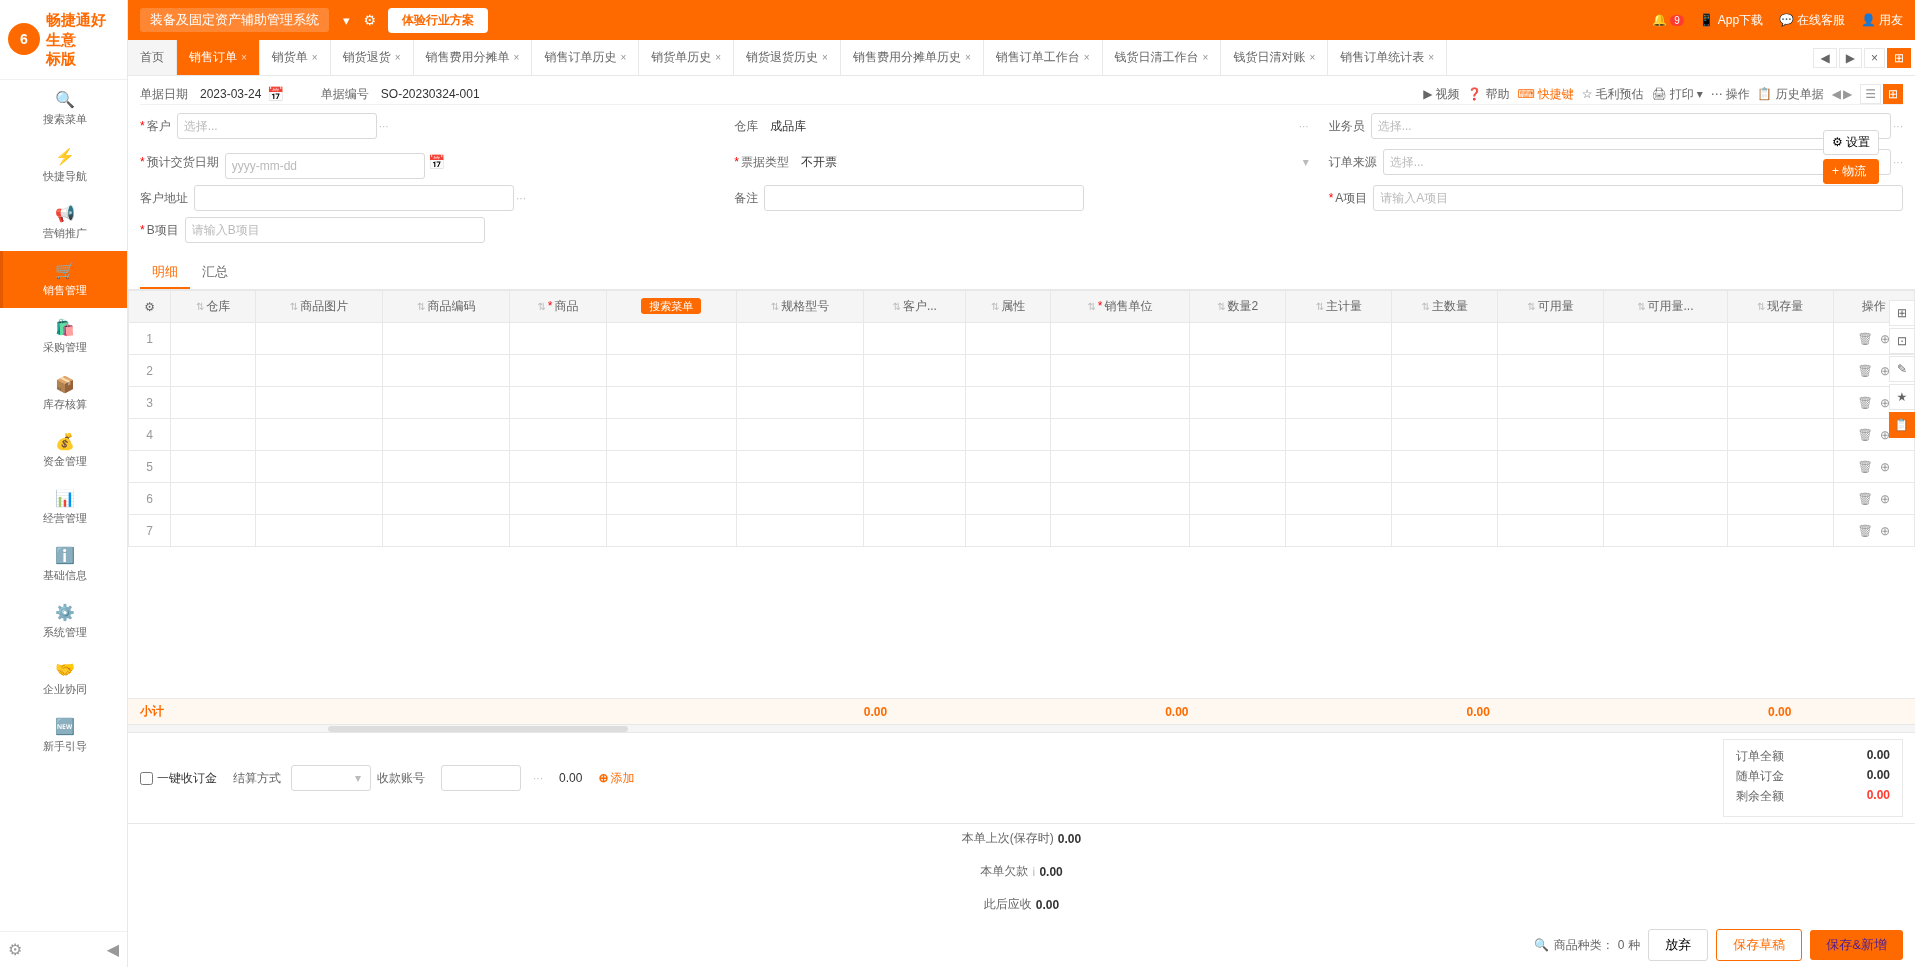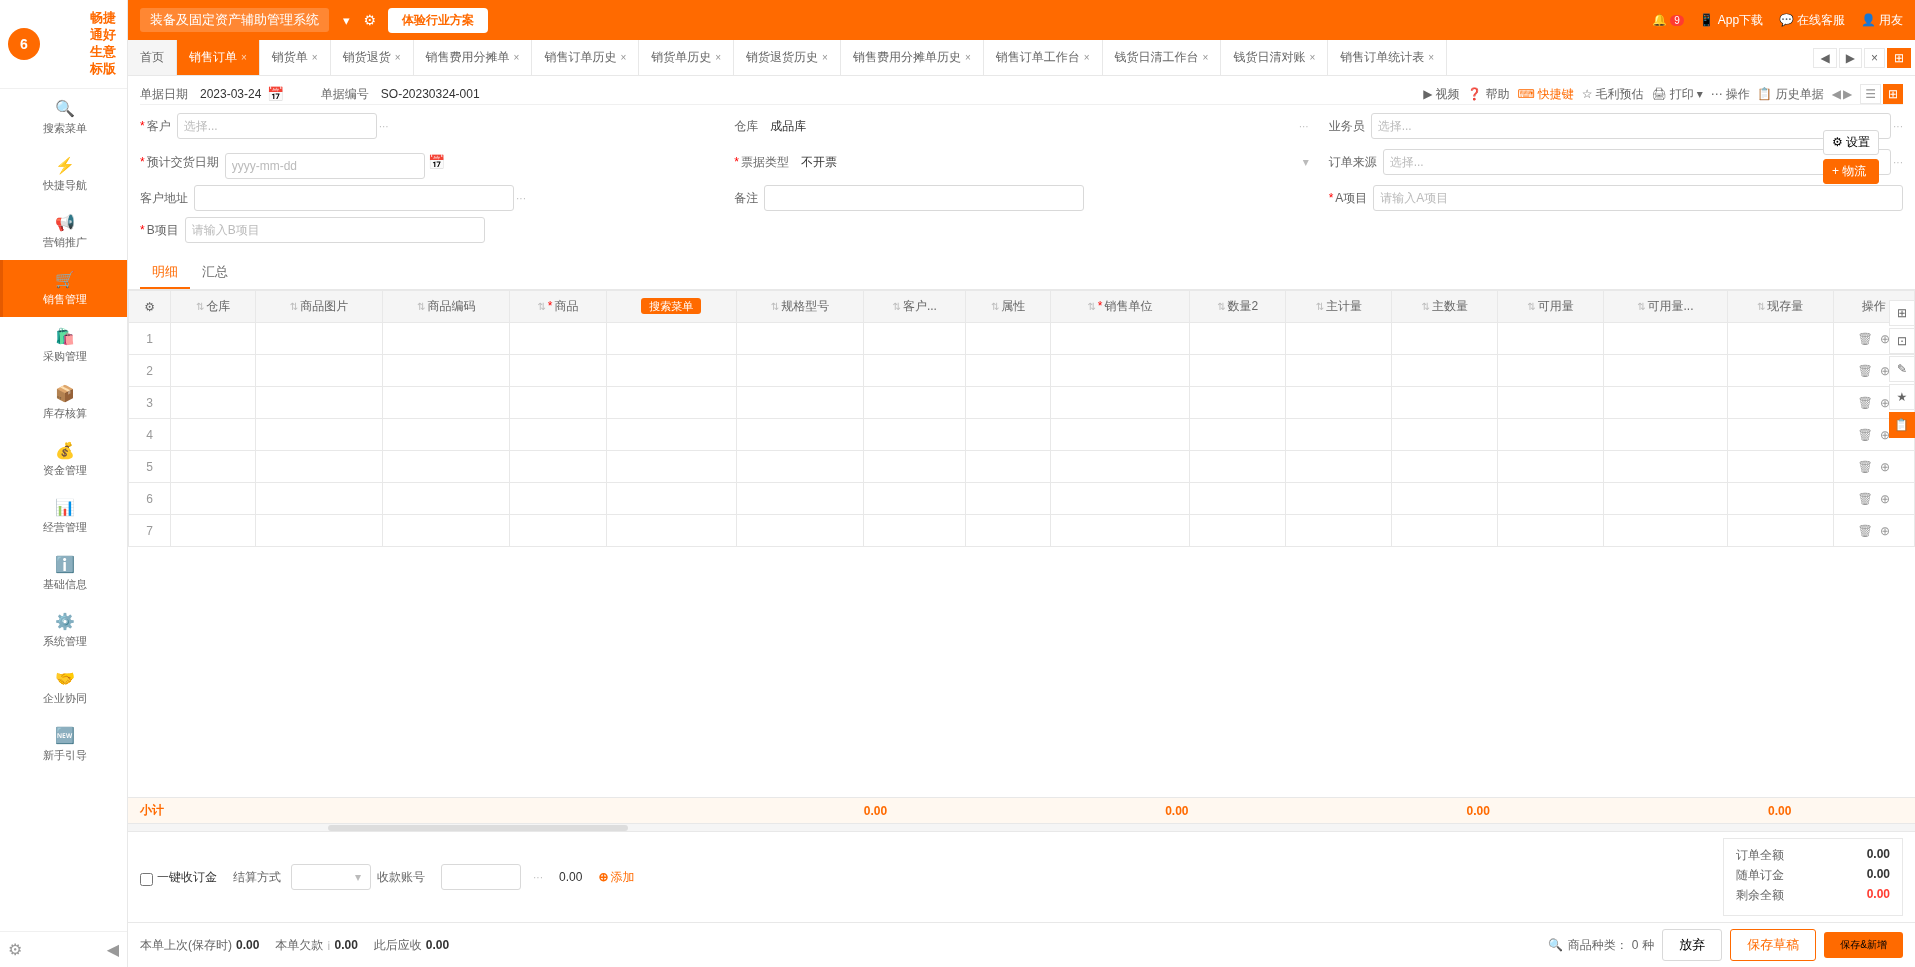--- a/index.html
+++ b/index.html
@@ -6,21 +6,21 @@
     body { font-family: 'Microsoft YaHei', Arial, sans-serif; font-size: 12px; background: #f5f5f5; color: #333; height: 967px; overflow: hidden; }
 
     
     .app-container { display: flex; height: 100%; }
     .sidebar { width: 128px; background: #fff; display: flex; flex-direction: column; border-right: 1px solid #e8e8e8; flex-shrink: 0; }
     .main-content { flex: 1; display: flex; flex-direction: column; overflow: hidden; }
 
     
     .sidebar-logo { padding: 10px 8px; border-bottom: 1px solid #f0f0f0; display: flex; align-items: center; gap: 6px; }
     .sidebar-logo-icon { width: 32px; height: 32px; background: #ff6a00; border-radius: 50%; display: flex; align-items: center; justify-content: center; color: white; font-size: 14px; font-weight: bold; flex-shrink: 0; }
-    .sidebar-logo-text { font-size: 13px; color: #ff6a00; line-height: 1.3; font-weight: bold; margin-left: 44px; }
+    .sidebar-logo-text { font-size: 15px; color: #ff6a00; line-height: 1.3; font-weight: bold; }
     .sidebar-menu { flex: 1; overflow-y: auto; }
     .sidebar-item { display: flex; flex-direction: column; align-items: center; padding: 10px 4px; cursor: pointer; color: #666; font-size: 11px; gap: 3px; border-left: 3px solid transparent; }
     .sidebar-item.active { background: #ff6a00; color: #fff; border-left: 3px solid #e55a00; }
     .sidebar-item .icon { font-size: 16px; }
     .sidebar-bottom { padding: 8px; display: flex; justify-content: space-between; border-top: 1px solid #f0f0f0; }
     .sidebar-bottom-btn { font-size: 16px; cursor: pointer; color: #999; }
 
     
     .topbar { background: #ff6a00; height: 40px; display: flex; align-items: center; padding: 0 12px; gap: 12px; flex-shrink: 0; }
     .topbar-system { display: flex; align-items: center; gap: 14px; color: white; font-size: 13px; justify-content: space-between; }
@@ -76,36 +76,36 @@
     .subtotal-label { padding: 0 12px; color: #ff6a00; font-weight: bold; width: 220px; }
     .subtotal-values { display: flex; flex: 1; }
     .subtotal-val { flex: 1; text-align: center; color: #ff6a00; font-weight: bold; }
 
     
     .scroll-bar { background: #f5f5f5; height: 8px; border-top: 1px solid #e8e8e8; flex-shrink: 0; }
     .scroll-thumb { width: 300px; height: 6px; background: #ddd; border-radius: 3px; margin-top: 1px; margin-left: 200px; }
 
     
     .bottom-form { background: #fff; border-top: 1px solid #e8e8e8; padding: 6px 12px; display: flex; align-items: center; gap: 16px; flex-shrink: 0; }
-    .checkbox-field { display: flex; align-items: flex-end; gap: 4px; }
-
-    
-    .status-bar { background: #fff; border-top: 1px solid #e8e8e8; padding: 6px 12px; display: flex; align-items: center; gap: 16px; font-size: 12px; color: #666; flex-shrink: 0; }
+    .checkbox-field { display: flex; align-items: center; gap: 4px; }
+
+    
+    .status-bar { background: #fff; border-top: 1px solid #e8e8e8; padding: 6px 12px; display: flex; align-items: center; gap: 16px; font-size: 12px; color: #666; flex-shrink: 0; flex-direction: column; }
     .status-item { display: flex; align-items: center; gap: 4px; }
     .status-val { color: #333; font-weight: bold; }
     .status-end-btns { margin-left: auto; display: flex; align-items: center; gap: 8px; }
     .product-count { display: flex; align-items: center; gap: 4px; }
     .order-summary { background: #fff; border: 1px solid #e8e8e8; padding: 8px 12px; font-size: 12px; min-width: 180px; }
     .order-summary-row { display: flex; justify-content: space-between; gap: 20px; margin-bottom: 3px; }
     .order-summary-label { color: #666; }
     .order-summary-val { color: #333; font-weight: bold; }
     .order-summary-val.red { color: #ff3b30; }
     .btn-discard { padding: 6px 16px; border: 1px solid #d9d9d9; background: #fff; border-radius: 3px; cursor: pointer; font-size: 13px; }
     .btn-save-draft { padding: 6px 16px; border: 1px solid #ff6a00; background: #fff; color: #ff6a00; border-radius: 3px; cursor: pointer; font-size: 13px; }
-    .btn-save-new { padding: 6px 16px; background: #ff6a00; color: #000000; border-radius: 3px; cursor: pointer; font-size: 10px; border: none; }
+    .btn-save-new { padding: 6px 16px; background: #ff6a00; color: #4c1d95; border-radius: 3px; cursor: pointer; font-size: 13px; border: none; }
 
     .add-item-btn { color: #ff6a00; cursor: pointer; font-size: 12px; display: flex; align-items: center; gap: 2px; }
   </style>
 </head>
 <body>
 
 <div class="app-container">
 
   <div class="sidebar">
     <div class="sidebar-logo">

